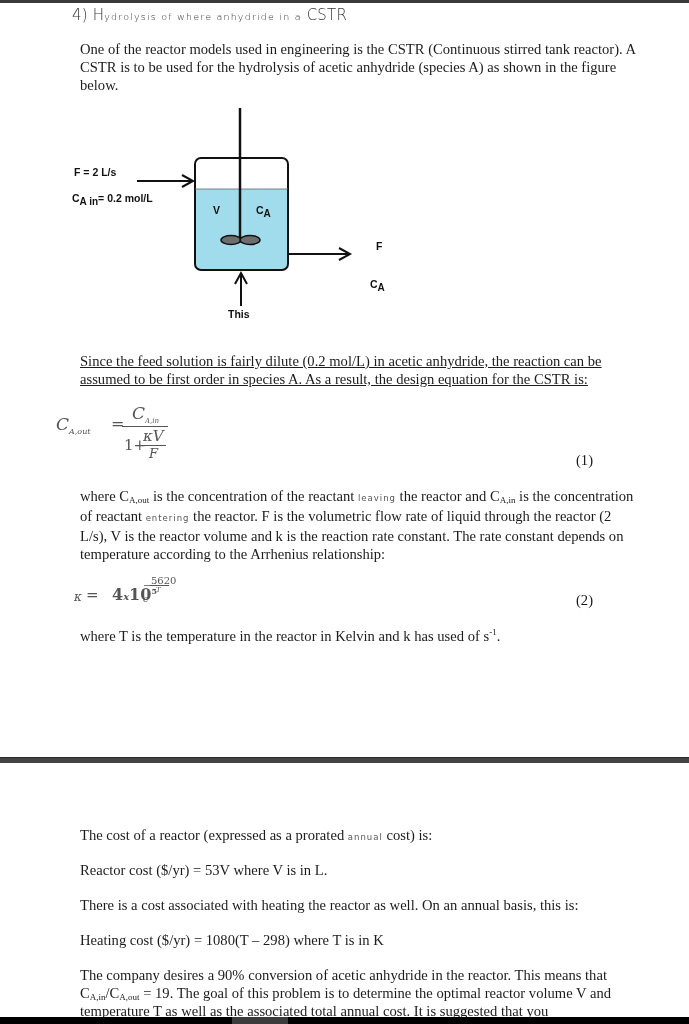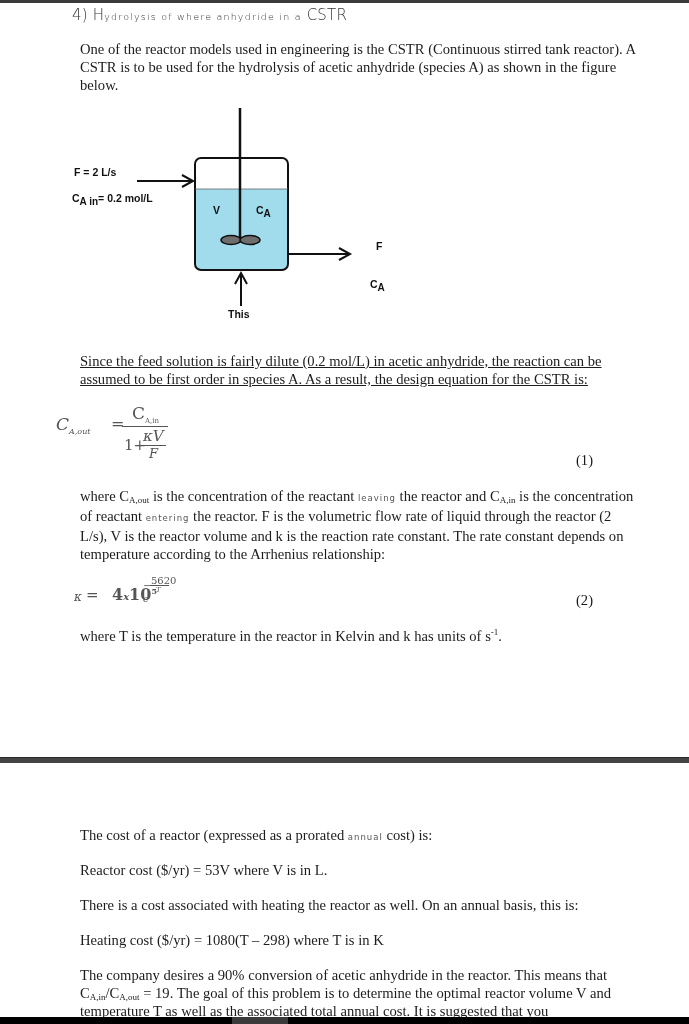--- a/index.html
+++ b/index.html
@@ -74,21 +74,21 @@
   <div class="lbl" style="left:316px;top:140px;">F</div>
   <div class="lbl" style="left:310px;top:178px;"><span>C</span><sub>A</sub></div>
   <div class="lbl" style="left:168px;top:208px;">This</div>
 </div>
 
 <div class="para" style="top:352px;text-decoration:underline;">Since the feed solution is fairly dilute (0.2 mol/L) in acetic anhydride, the reaction can be assumed to be first order in species A.  As a result, the design equation for the CSTR is:</div>
 
 <div>
   <div class="math" style="left:56px;top:414px;font-size:17px;font-style:italic;"><span>C</span><sub style="font-size:8px;">A,out</sub></div>
   <div class="math" style="left:111px;top:414px;font-size:16px;">=</div>
-  <div class="math" style="left:132px;top:403px;font-size:17px;text-align:center;"><span>C</span><sub style="font-size:7px;">A,in</sub></div>
+  <div class="math" style="left:132px;top:403px;font-size:17px;font-style:italic;text-align:center;"><span>C</span><sub style="font-size:7px;">A,in</sub></div>
   <div style="position:absolute;left:122px;top:426px;width:46px;height:1px;background:#555;"></div>
   <div class="math" style="left:124px;top:436px;font-size:15px;">1+</div>
   <div class="math" style="left:143px;top:427px;font-size:15px;font-style:italic;">κV</div>
   <div style="position:absolute;left:143px;top:445px;width:23px;height:1px;background:#555;"></div>
   <div class="math" style="left:149px;top:446px;font-size:13px;font-style:italic;">F</div>
   <div class="eq-num" style="top:452px;">(1)</div>
 </div>
 
 <div class="para" style="top:487px;"><span>where C</span><sub class="s">A,out</sub><span> is the concentration of the reactant </span><span class="tiny-italic">leaving</span><span> the reactor and C</span><sub class="s">A,in</sub><span> is the concentration of reactant </span><span class="tiny-italic">entering</span><span> the reactor.  F is the volumetric flow rate of liquid through the reactor (2 L/s), V is the reactor volume and k is the reaction rate constant. The rate constant depends on temperature according to the Arrhenius relationship:</span></div>
 
@@ -97,21 +97,21 @@
   <div class="math" style="left:86px;top:586px;font-size:15px;">=</div>
   <div class="math" style="left:112px;top:585px;font-size:16px;font-weight:bold;"><span>4</span><span style="font-size:10px;font-style:italic;">x</span><span>10</span><sup style="font-size:8px;">5</sup></div>
   <div class="math" style="left:143px;top:593px;font-size:10px;font-style:italic;">e</div>
   <div class="math" style="left:143px;top:580px;font-size:10px;">−</div>
   <div class="math" style="left:151px;top:575px;font-size:10px;">5620</div>
   <div style="position:absolute;left:150px;top:585px;width:19px;height:1px;background:#555;"></div>
   <div class="math" style="left:156px;top:586px;font-size:7px;font-style:italic;">T</div>
   <div class="eq-num" style="top:592px;">(2)</div>
 </div>
 
-<div class="para" style="top:627px;"><span>where T is the temperature in the reactor in Kelvin and k has units of s</span><sup class="s">-1</sup><span>.</span></div>
+<div class="para" style="top:627px;"><span>where T is the temperature in the reactor in Kelvin and k has used of s</span><sup class="s">-1</sup><span>.</span></div>
 
 <div class="page-break"></div>
 
 <div class="para" style="top:826px;"><span>The cost of a reactor (expressed as a prorated </span><span class="tiny-italic">annual</span><span> cost) is:</span></div>
 <div class="para" style="top:861px;">Reactor cost ($/yr) = 53V  where V is in L.</div>
 <div class="para" style="top:896px;">There is a cost associated with heating the reactor as well.  On an annual basis, this is:</div>
 <div class="para" style="top:931px;">Heating cost ($/yr) = 1080(T – 298)  where T is in K</div>
 <div class="para" style="top:966px;"><span>The company desires a 90% conversion of acetic anhydride in the reactor.  This means that C</span><sub class="s">A,in</sub><span>/C</span><sub class="s">A,out</sub><span> = 19.  The goal of this problem is to determine the optimal reactor volume V and temperature T as well as the associated total annual cost.  It is suggested that you</span></div>
 
 <div class="bottom-bar"></div>

